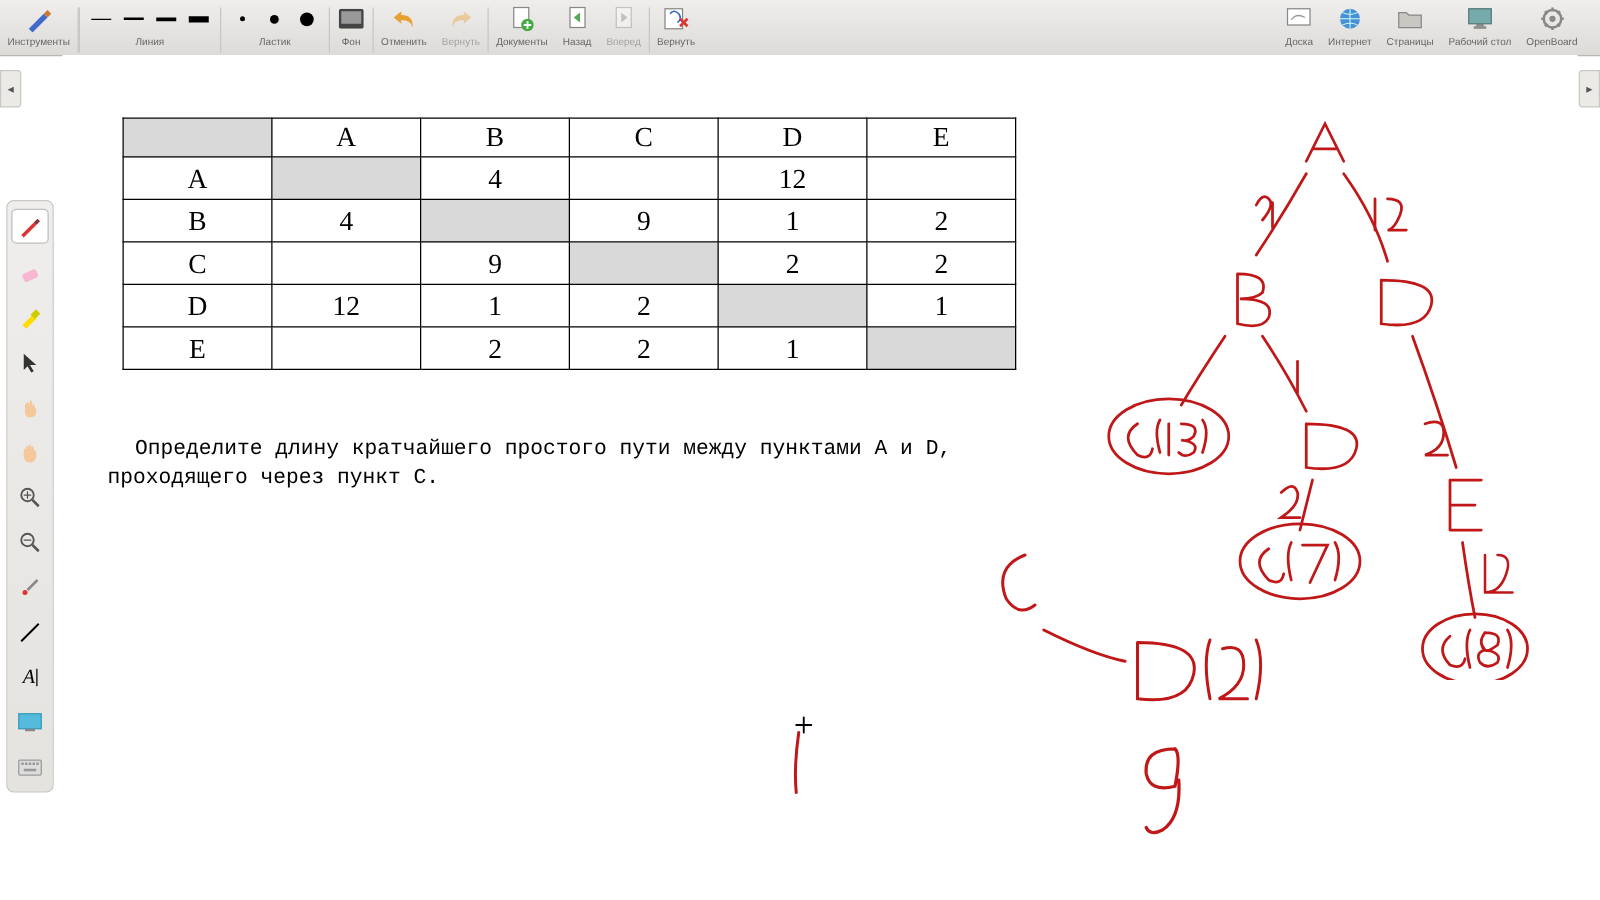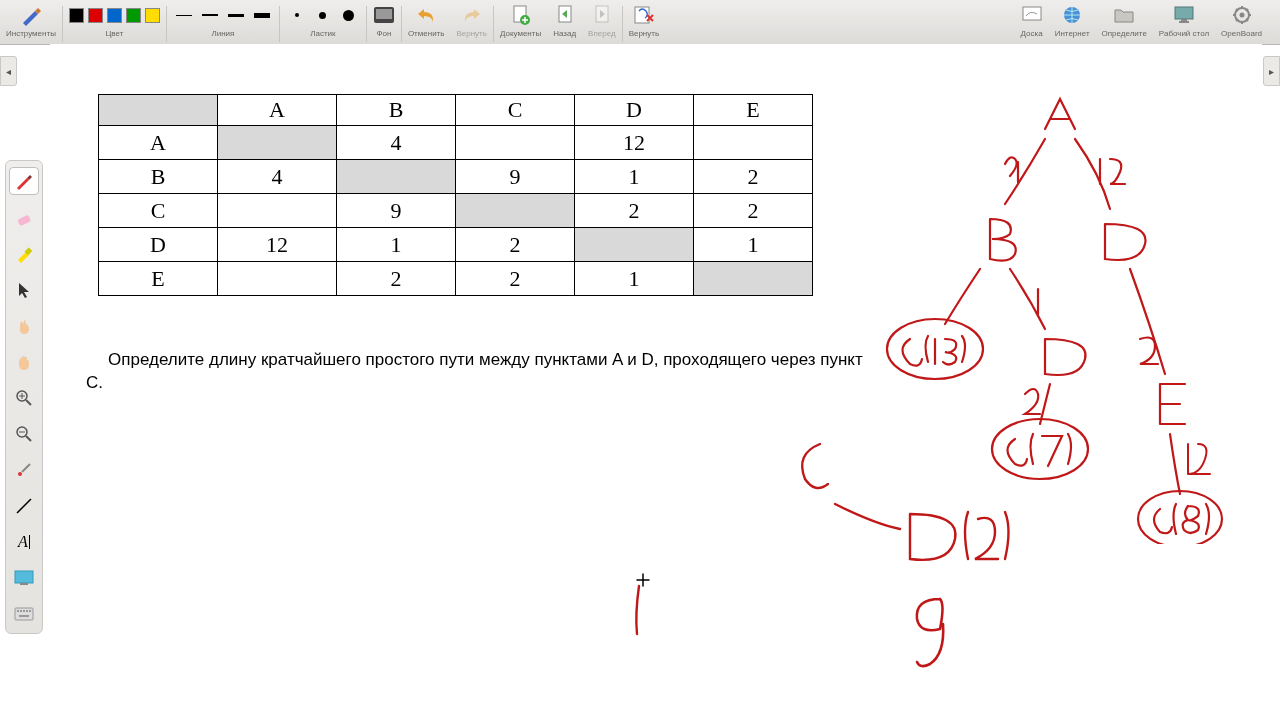--- a/index.html
+++ b/index.html
@@ -25,21 +25,21 @@
   .toolstrip .tool{width:28px;height:26px;display:flex;align-items:center;justify-content:center;border-radius:4px}
   .toolstrip .tool.sel{background:#fff;border:1px solid #c0bfbc}
   
   .canvas{position:absolute;left:50px;top:44px;right:18px;bottom:0;background:#fff}
   .prob-table{border-collapse:collapse;position:absolute;left:48px;top:50px;font-family:'Times New Roman',serif;font-size:22px}
   .prob-table td,.prob-table th{border:1px solid #000;padding:0;text-align:center;font-weight:normal}
   .prob-table th{width:118px;height:30px}
   .prob-table td{width:118px;height:33px}
   .prob-table .rowhdr{width:118px}
   .gray{background:#d9d9d9}
-  .task-text{position:absolute;left:36px;top:305px;width:780px;font-family:Liberation Sans, sans-serif;font-size:17px;line-height:1.35;color:#000}
+  .task-text{position:absolute;left:36px;top:305px;width:780px;font-family:Liberation Mono, monospace;font-size:17px;line-height:1.35;color:#000}
   .task-text .indent{text-indent:22px;display:block}
   
   .hand{position:absolute;pointer-events:none}
 </style>
 </head>
 <body>
 
 <div class="toolbar">
 
   <div class="tgroup">
@@ -48,30 +48,20 @@
         <svg width="22" height="22" viewBox="0 0 22 22">
             <path d="M3 19 L15 7 L18 10 L6 22 Z" fill="#4169c9"></path>
             <path d="M15 7 L18 4 L21 7 L18 10 Z" fill="#c73"></path>
           </svg>
       </span>
     </div>
     <span class="lbl">Инструменты</span>
   </div>
   <div class="divider"></div>
 
-  <div class="tgroup">
-    <div class="row">
-      <span class="sw" style="background:#000"></span>
-      <span class="sw" style="background:#d00"></span>
-      <span class="sw" style="background:#06c"></span>
-      <span class="sw" style="background:#090"></span>
-      <span class="sw" style="background:#fd0"></span>
-    </div>
-    <span class="lbl">Цвет</span>
-  </div>
   <div class="divider"></div>
 
   <div class="tgroup">
     <div class="row">
       <span class="iconbtn">
           <span class="line-s" style="border-top:1px solid #000"></span>
         </span>
       <span class="iconbtn">
           <span class="line-s" style="border-top:2px solid #000"></span>
         </span>
@@ -210,21 +200,21 @@
       <span class="lbl">Интернет</span>
     </div>
     <div class="tgroup">
       <div class="row">
           <span class="bigicon">
             <svg width="20" height="18">
               <path d="M1 4 h6 l2 2 h10 v10 h-18 z" fill="#c9c7c2" stroke="#888"></path>
             </svg>
           </span>
         </div>
-      <span class="lbl">Определите</span>
+      <span class="lbl">Страницы</span>
     </div>
     <div class="tgroup">
       <div class="row">
           <span class="bigicon">
             <svg width="20" height="18">
               <rect x="1" y="1" width="18" height="12" fill="#7aa" stroke="#577"></rect>
               <rect x="7" y="13" width="6" height="2" fill="#888"></rect>
               <rect x="5" y="15" width="10" height="2" fill="#888"></rect>
             </svg>
           </span>

